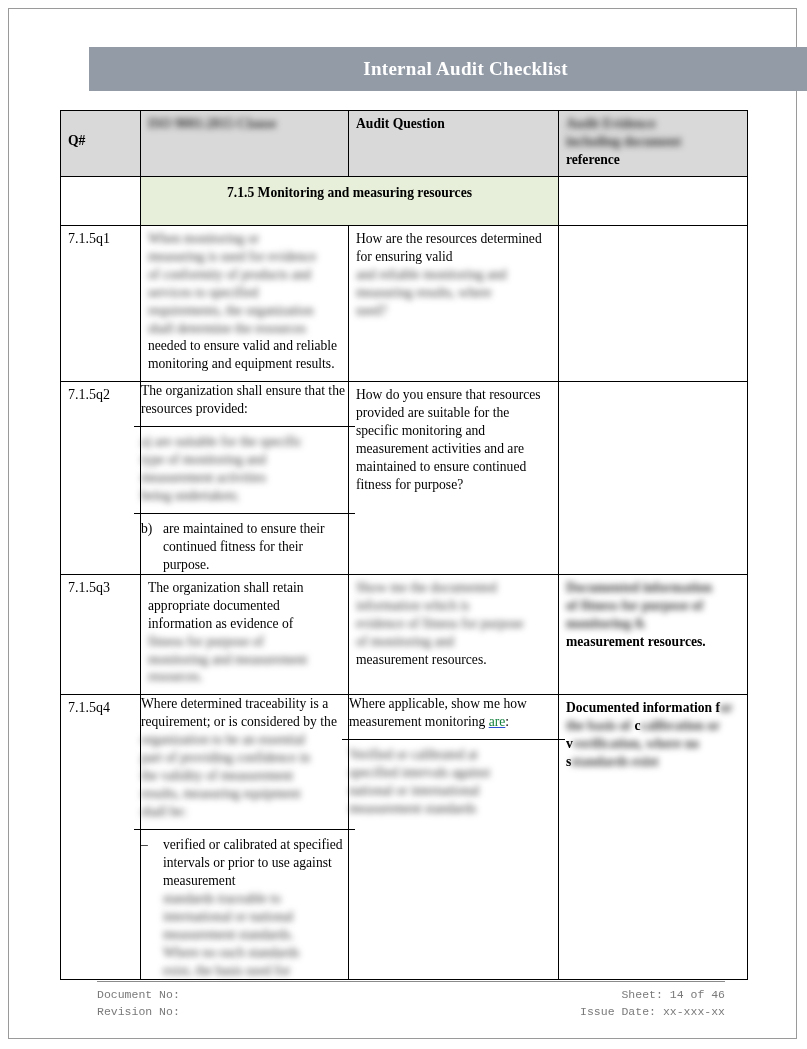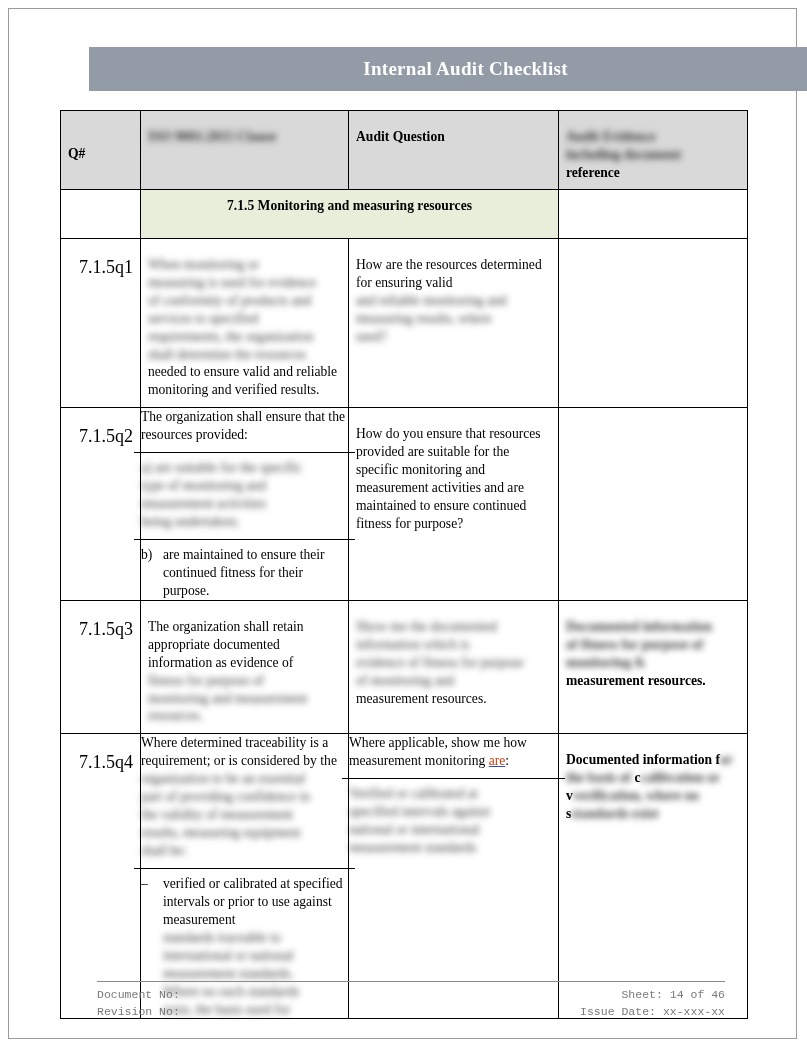--- a/index.html
+++ b/index.html
@@ -59,21 +59,21 @@
     left: 51px;
     top: 101px;
     width: 687px;
     border-collapse: collapse;
     table-layout: fixed;
   }
   .checklist-table td,
   .checklist-table th {
     border: 1px solid #000000;
     vertical-align: top;
-    padding: 17px 7px 8px 7px;
+    padding: 4px 7px 8px 7px;
     font-size: 13.6px;
     line-height: 1.32;
     text-align: left;
   }
   .col-q    { width: 80px; }
   .col-cl   { width: 208px; }
   .col-aq   { width: 210px; }
   .col-ev   { width: 189px; }
 
   thead th {
@@ -96,21 +96,21 @@
     height: 28px;
     padding-top: 7px;
     padding-bottom: 13px;
     text-align: center;
   }
   tr.section-row td.section-blank {
     background: #ffffff;
   }
 
   
-  td.q-id { font-size: 18px; text-align: right; }
+  td.q-id { font-size: 14px; }
 
   
   table.subcells {
     width: 100%;
     border-collapse: collapse;
     table-layout: fixed;
     margin: -6px -7px -8px -7px;
     width: calc(100% + 14px);
   }
   table.subcells td {
@@ -144,21 +144,21 @@
     color: #3a3a3a;
     filter: blur(3.1px);
     -webkit-filter: blur(3.1px);
     display: block;
   }
   .bold { font-weight: bold; }
 
   .link-underline {
     text-decoration: underline;
     text-decoration-color: #2a4fd6;
-    color: #c2410c;
+    color: #15803d;
   }
 
   
   .footer {
     position: absolute;
     left: 88px;
     top: 972px;
     width: 628px;
     border-top: 1px solid #8b8b8b;
     padding-top: 5px;
@@ -217,21 +217,21 @@
         <td>
           <span class="blur-block">When monitoring or</span>
           <span class="blur-block">measuring is used for evidence</span>
           <span class="blur-block">of conformity of products and</span>
           <span class="blur-block">services to specified</span>
           <span class="blur-block">requirements, the organization</span>
           <span class="blur-block">shall determine the resources</span>
           <span>
             <span>needed to ensure valid and</span>
             <span>reliable monitoring and</span>
-            <span>verified results.</span>
+            <span>equipment results.</span>
           </span>
         </td>
         <td>
           <span>How are the resources determined for ensuring valid</span>
           <span class="blur-block">and reliable monitoring and</span>
           <span class="blur-block">measuring results, where</span>
           <span class="blur-block">used?</span>
         </td>
         <td></td>
       </tr>

